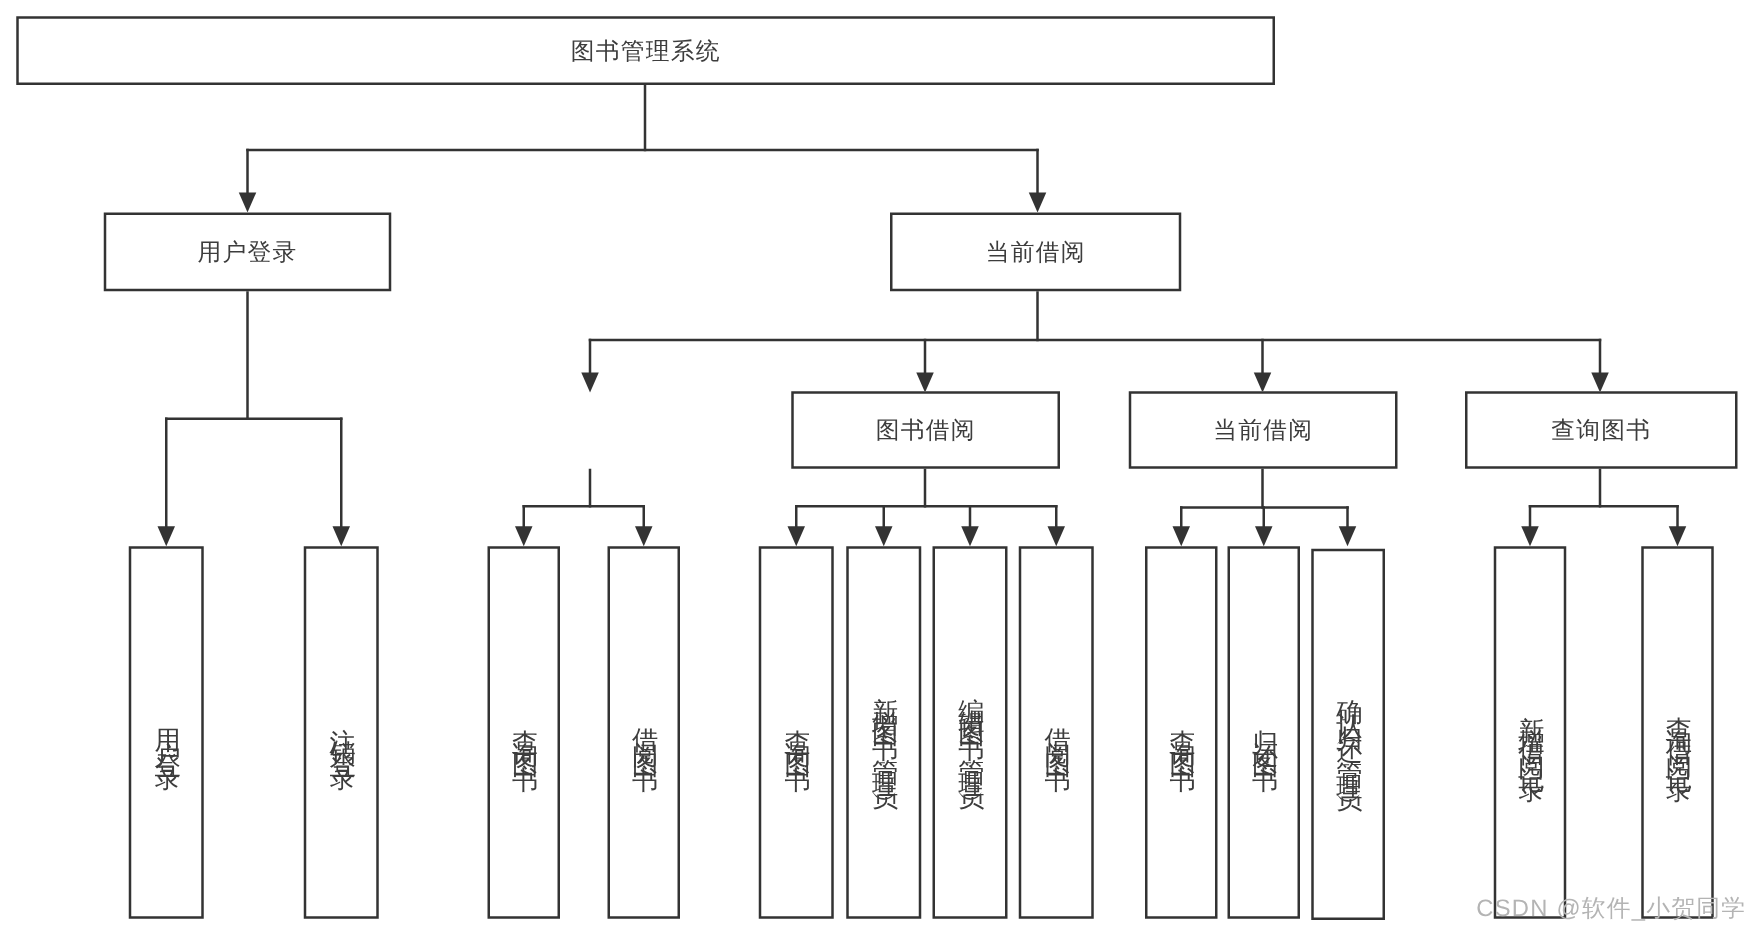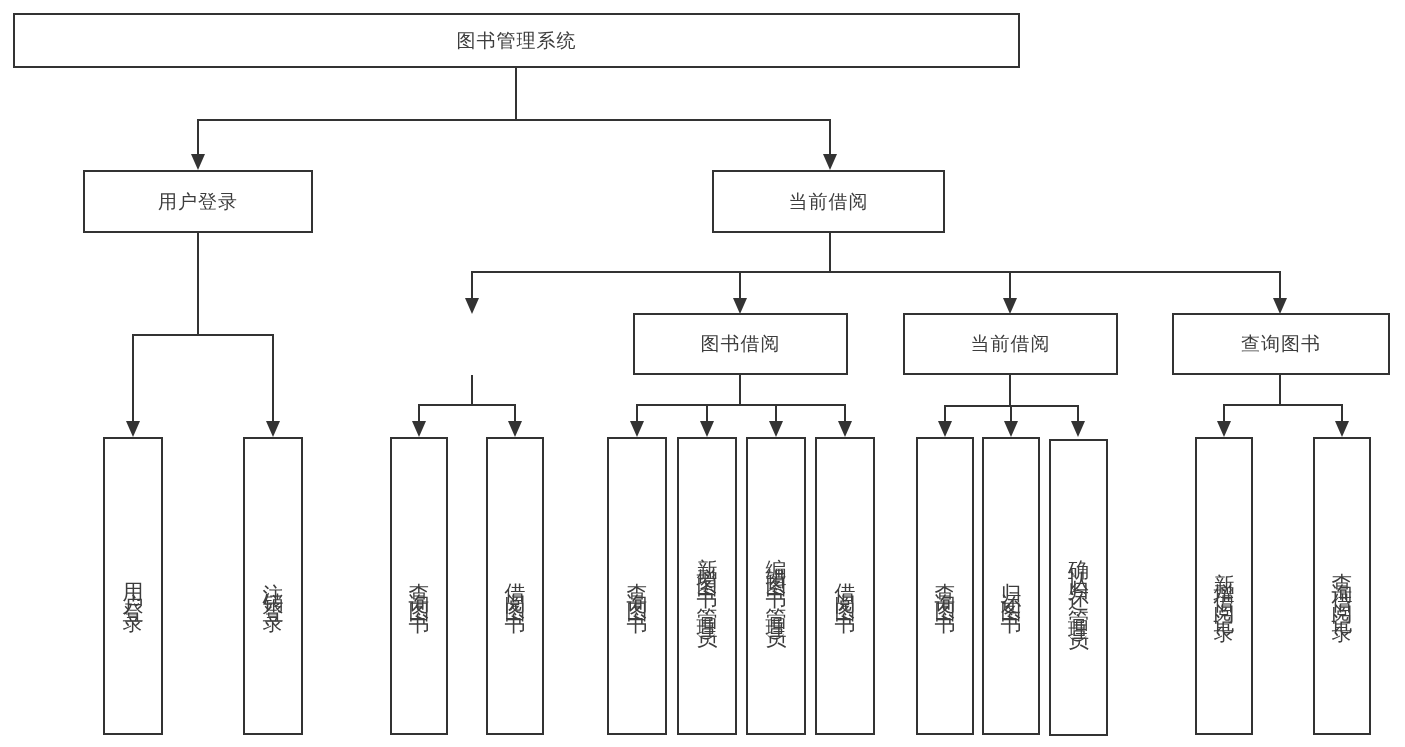--- a/index.html
+++ b/index.html
@@ -138,14 +138,15 @@
   <div class="box vbox" style="left:746px;top:437px;width:60px;height:298px;">编辑图书（管理员）</div>
   <div class="box vbox" style="left:815px;top:437px;width:60px;height:298px;">借阅图书</div>
 
   <div class="box vbox" style="left:916px;top:437px;width:58px;height:298px;">查询图书</div>
   <div class="box vbox" style="left:982px;top:437px;width:58px;height:298px;">归还图书</div>
   <div class="box vbox" style="left:1049px;top:439px;width:59px;height:297px;">确认归还（管理员）</div>
 
   <div class="box vbox" style="left:1195px;top:437px;width:58px;height:298px;">新增借阅记录</div>
   <div class="box vbox" style="left:1313px;top:437px;width:58px;height:298px;">查询借阅记录</div>
 
+  <div class="watermark">CSDN @软件_小贺同学</div>
 
 </div>
 
 </body></html>

